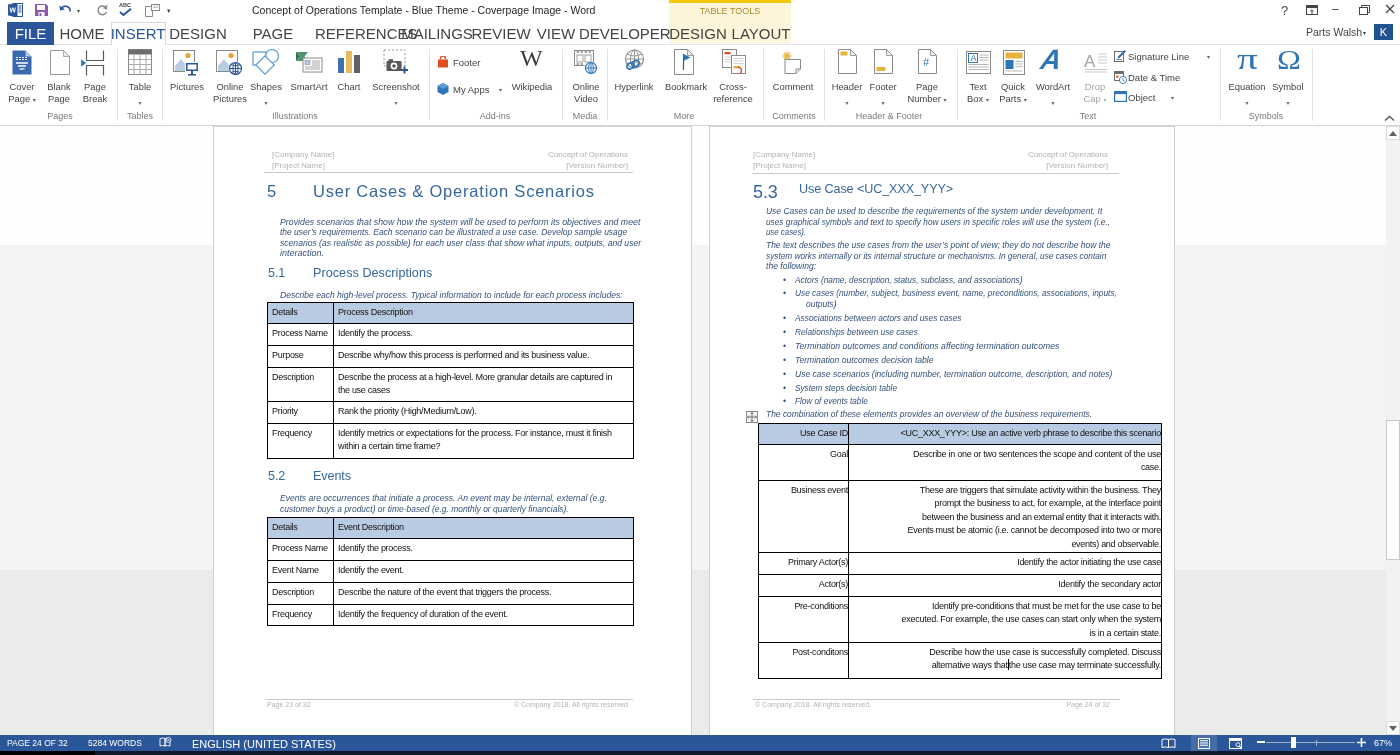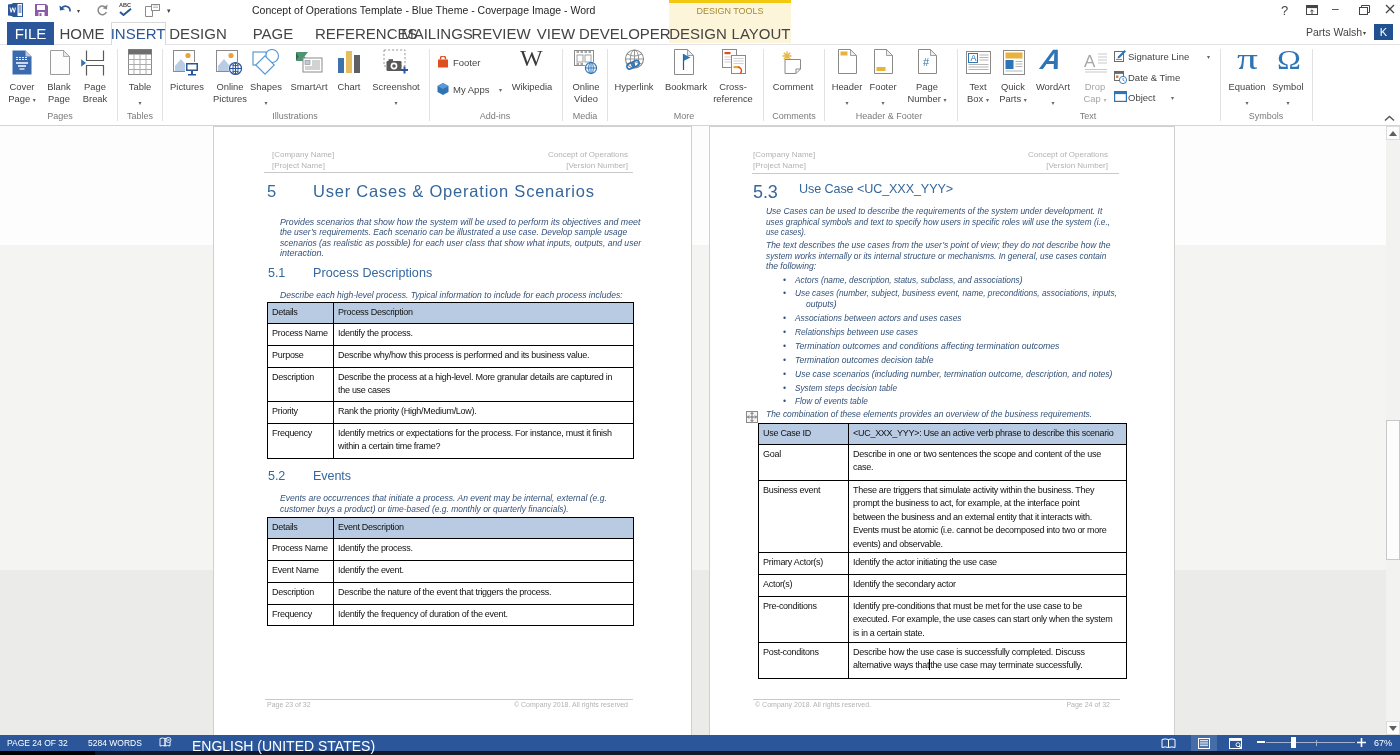--- a/index.html
+++ b/index.html
@@ -78,21 +78,21 @@
     <path d="M2.5 2.5 v-2 h8 v7 h-2" fill="none" stroke="#444"></path>
   </svg>
 <svg class="abs" style="left:1385px;top:4px" width="10" height="10" viewBox="0 0 10 10">
     <path d="M1 1 L9 9 M9 1 L1 9" stroke="#444" stroke-width="1.3"></path>
   </svg>
 
 <div class="abs" style="left:0;top:22px;width:1400px;height:23px;background:#fff;border-bottom:1px solid #e3e3e8;box-sizing:border-box;"></div>
 
 <div class="abs" style="left:669px;top:0;width:122px;height:3px;background:#f2c811;"></div>
 <div class="abs" style="left:669px;top:3px;width:122px;height:40px;background:#fcf5da;"></div>
-<div class="abs" style="left:669px;top:6px;width:122px;text-align:center;font-size:9px;color:#a98a2c;">DESIGN TOOLS</div>
+<div class="abs" style="left:669px;top:6px;width:122px;text-align:center;font-size:9px;color:#a98a2c;">TABLE TOOLS</div>
 <div class="abs" style="left:7px;top:22px;width:47px;height:23px;background:#2b579a;"></div>
 <div class="tab" style="left:7px;width:47px;color:#fff;">FILE</div>
 <div class="tab" style="left:42px;width:80px;">HOME</div>
 <div class="abs" style="left:111px;top:22px;width:55px;height:23px;background:#fff;border:1px solid #d8d8d8;border-bottom:none;box-sizing:border-box;"></div>
 <div class="tab" style="left:98px;width:80px;color:#2b579a;">INSERT</div>
 <div class="tab" style="left:158px;width:80px;">DESIGN</div>
 <div class="tab" style="left:228px;width:90px;">PAGE LAYOUT</div>
 <div class="tab" style="left:315px;width:90px;">REFERENCES</div>
 <div class="tab" style="left:397px;width:80px;">MAILINGS</div>
 <div class="tab" style="left:461px;width:80px;">REVIEW</div>
@@ -470,21 +470,21 @@
 <div class="bullet" style="left:795px;top:368.5px;transform:scaleX(.918);">Use case scenarios (including number, termination outcome, description, and notes)</div>
 <div class="bullet" style="left:783px;top:382.5px;">•</div>
 <div class="bullet" style="left:795px;top:382.5px;transform:scaleX(.885);">System steps decision table</div>
 <div class="bullet" style="left:783px;top:396px;">•</div>
 <div class="bullet" style="left:795px;top:396px;transform:scaleX(.88);">Flow of events table</div>
 <div class="ital" style="left:766px;top:409px;transform:scaleX(.908);">The combination of these elements provides an overview of the business requirements.</div>
 <svg class="abs" style="left:746px;top:411px" width="12" height="12" viewBox="0 0 12 12">
     <rect x="0.5" y="0.5" width="11" height="11" fill="#f5f5f5" stroke="#8a8a8a"></rect>
     <path d="M6 1.5 v9 M1.5 6 h9 M6 1.5 l-1.5 1.5 M6 1.5 l1.5 1.5 M6 10.5 l-1.5 -1.5 M6 10.5 l1.5 -1.5 M1.5 6 l1.5 -1.5 M1.5 6 l1.5 1.5 M10.5 6 l-1.5 -1.5 M10.5 6 l-1.5 1.5" stroke="#555" stroke-width="0.8" fill="none"></path>
   </svg>
-<table class="dtbl" style="left:758px;top:423px;width:369px;">
+<table class="dtbl" style="left:758px;top:423px;width:404px;text-align:right;">
 <colgroup>
       <col style="width:90px">
       <col>
     </colgroup>
 <tbody>
       <tr class="hd" style="height:21px;">
         <td>Use Case ID</td>
         <td><span class="nw">&lt;UC_XXX_YYY&gt;: Use an active verb phrase to describe this scenario</span></td>
       </tr>
 <tr style="height:36px;">
@@ -526,21 +526,21 @@
 <div class="abs" style="left:1386px;top:721px;width:14px;height:14px;background:#fdfdfd;border:1px solid #dcdcdc;box-sizing:border-box;"></div>
 <svg class="abs" style="left:1389px;top:726px" width="8" height="5" viewBox="0 0 8 5">
     <path d="M0 0 L4 5 L8 0 Z" fill="#606060"></path>
   </svg>
 
 <div class="abs" style="left:0;top:735px;width:1400px;height:16px;background:#2b579a;"></div>
 <div class="abs" style="left:0;top:751px;width:1400px;height:4px;background:#10182b;"></div>
 <div class="abs" style="left:0;top:751px;width:95px;height:4px;background:#000;"></div>
 <div class="abs nw" style="left:7px;top:738px;font-size:8.5px;color:#fff;">PAGE 24 OF 32</div>
 <div class="abs nw" style="left:88px;top:738px;font-size:8.5px;color:#fff;">5284 WORDS</div>
-<div class="abs nw" style="left:192px;top:738px;font-size:14px;color:#fff;">ENGLISH (UNITED STATES)</div>
+<div class="abs nw" style="left:192px;top:738px;font-size:11px;color:#fff;">ENGLISH (UNITED STATES)</div>
 <svg class="abs" style="left:159px;top:737px" width="13" height="11" viewBox="0 0 13 11">
     <path d="M1 1.5 Q3.5 0.5 6 1.5 V9 Q3.5 8 1 9 Z M6 1.5 Q8.5 0.5 11 1.5 V9 Q8.5 8 6 9 Z" fill="none" stroke="#fff" stroke-width="0.9"></path>
     <circle cx="9.5" cy="3" r="2.5" fill="#2b579a" stroke="#fff" stroke-width="0.8"></circle>
     <path d="M8.4 1.9 l2.2 2.2 M10.6 1.9 l-2.2 2.2" stroke="#fff" stroke-width="0.7"></path>
   </svg>
 
 <svg class="abs" style="left:1161px;top:738px" width="15" height="11" viewBox="0 0 15 11">
     <path d="M1 1.5 Q4 0.3 7.5 1.5 Q11 0.3 14 1.5 V9.5 Q11 8.3 7.5 9.5 Q4 8.3 1 9.5 Z" fill="none" stroke="#fff" stroke-width="1"></path>
     <path d="M7.5 1.5 V9.5" stroke="#fff" stroke-width="1"></path>
   </svg>

